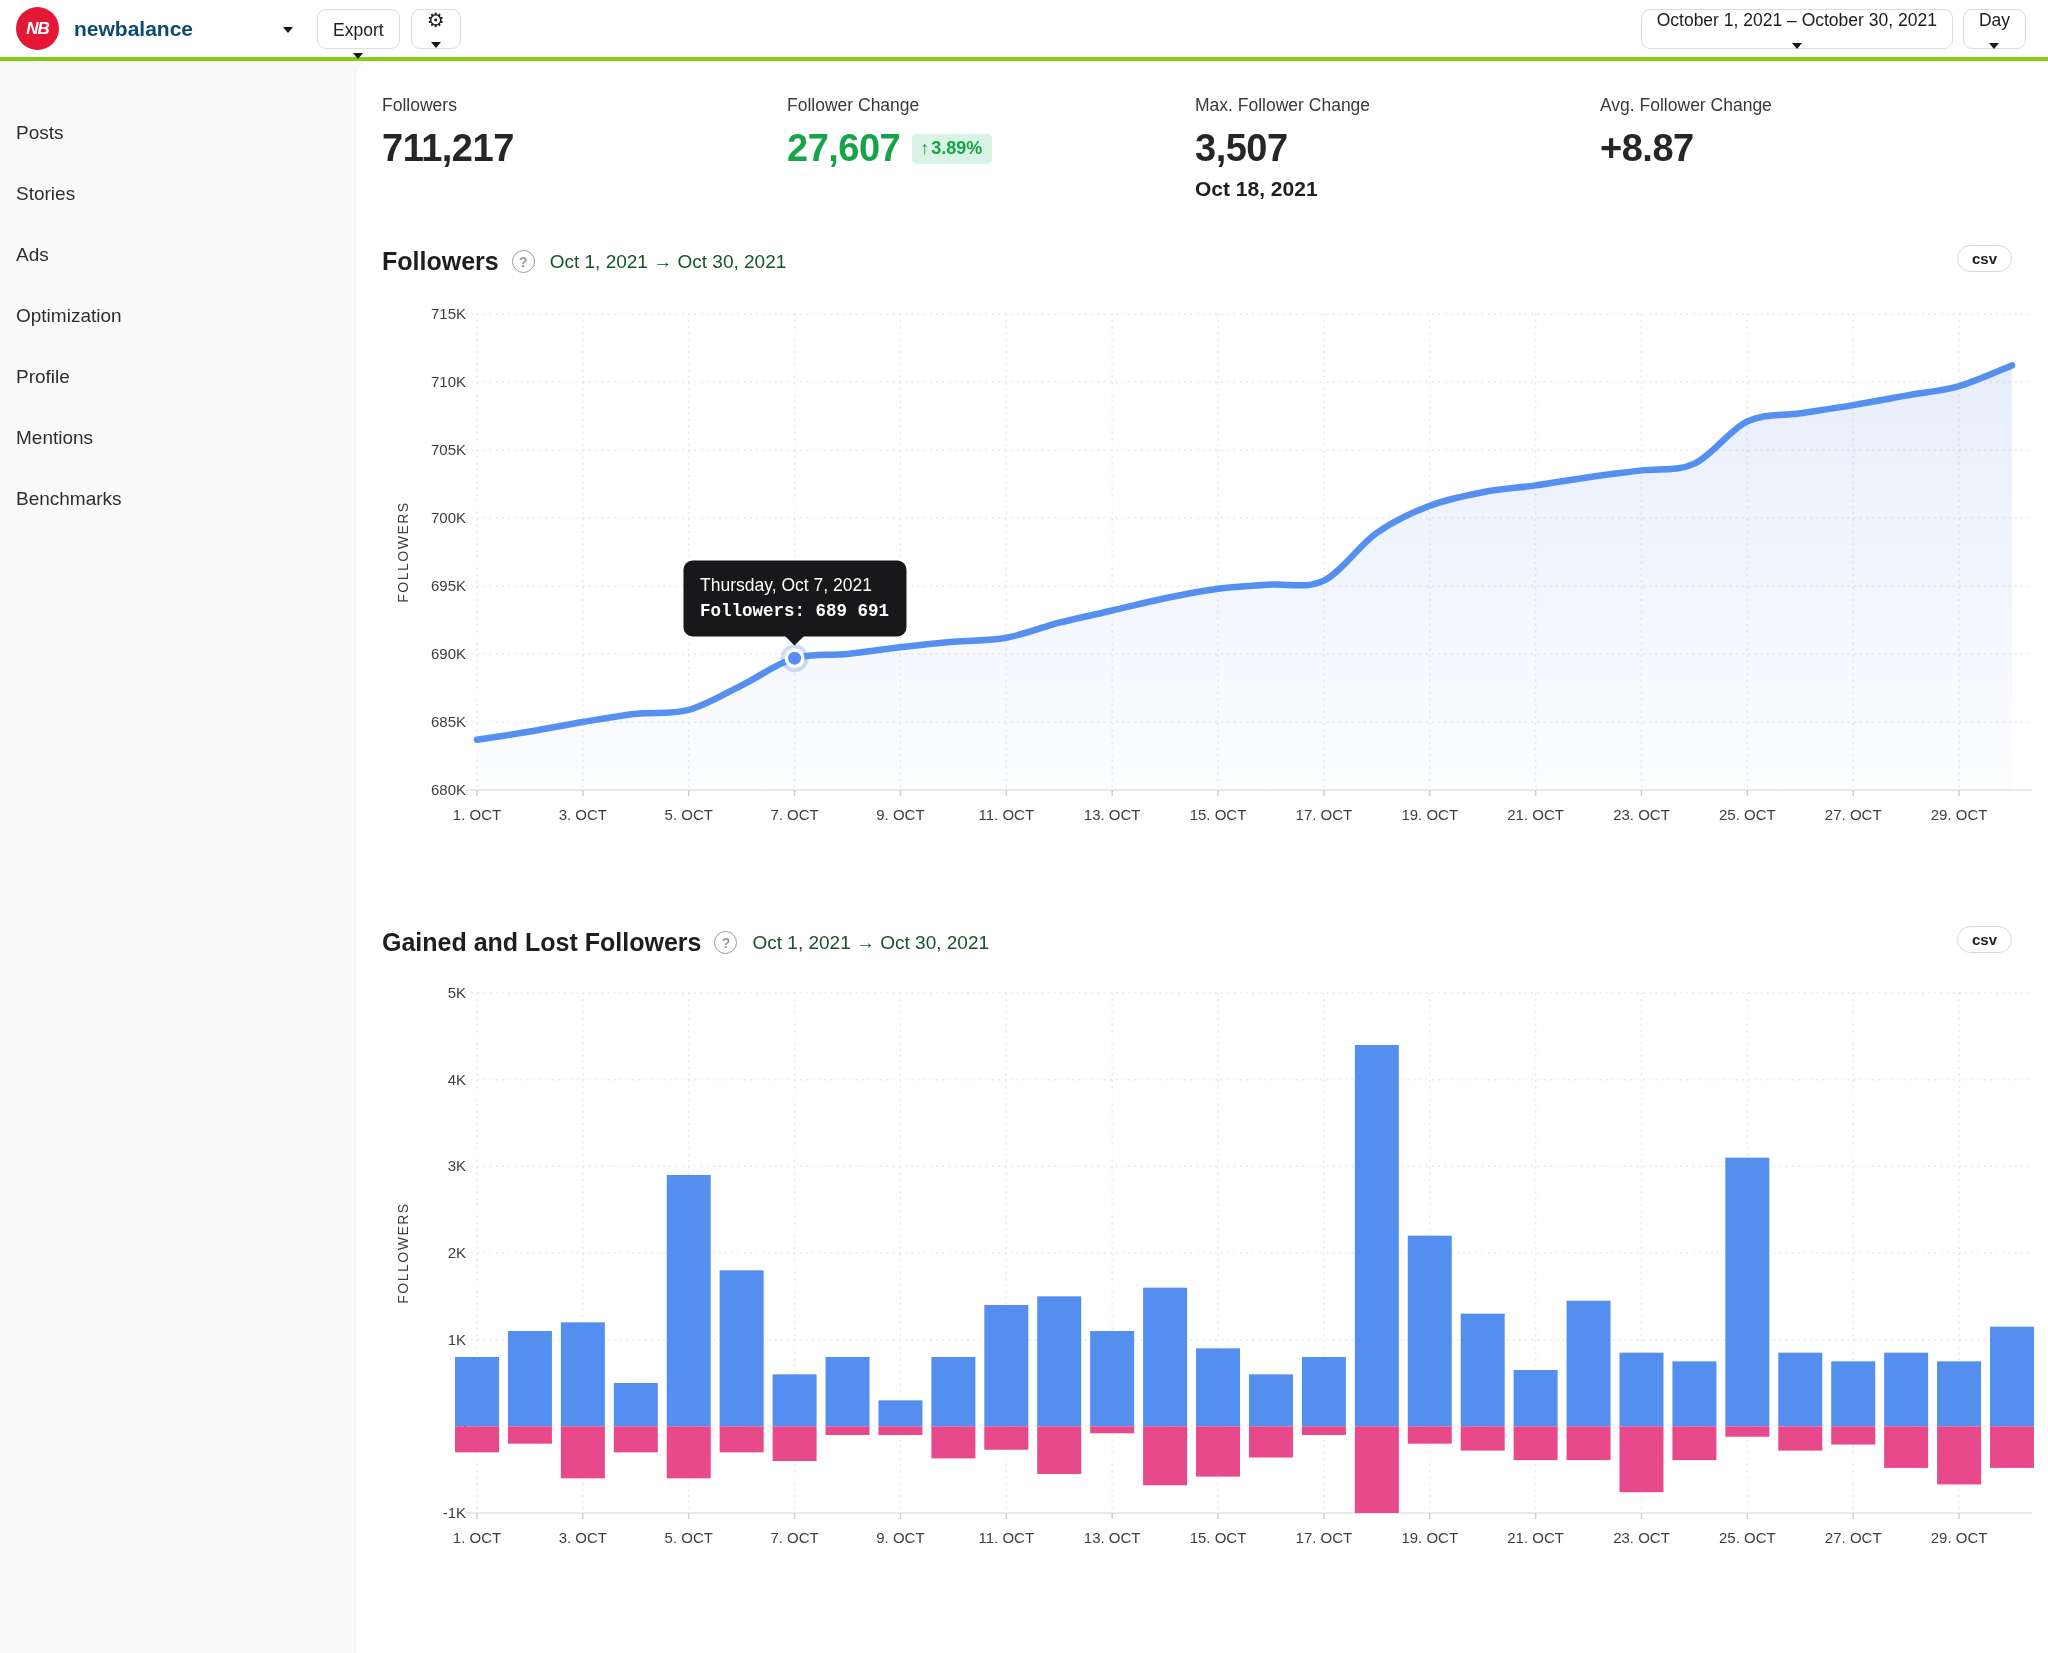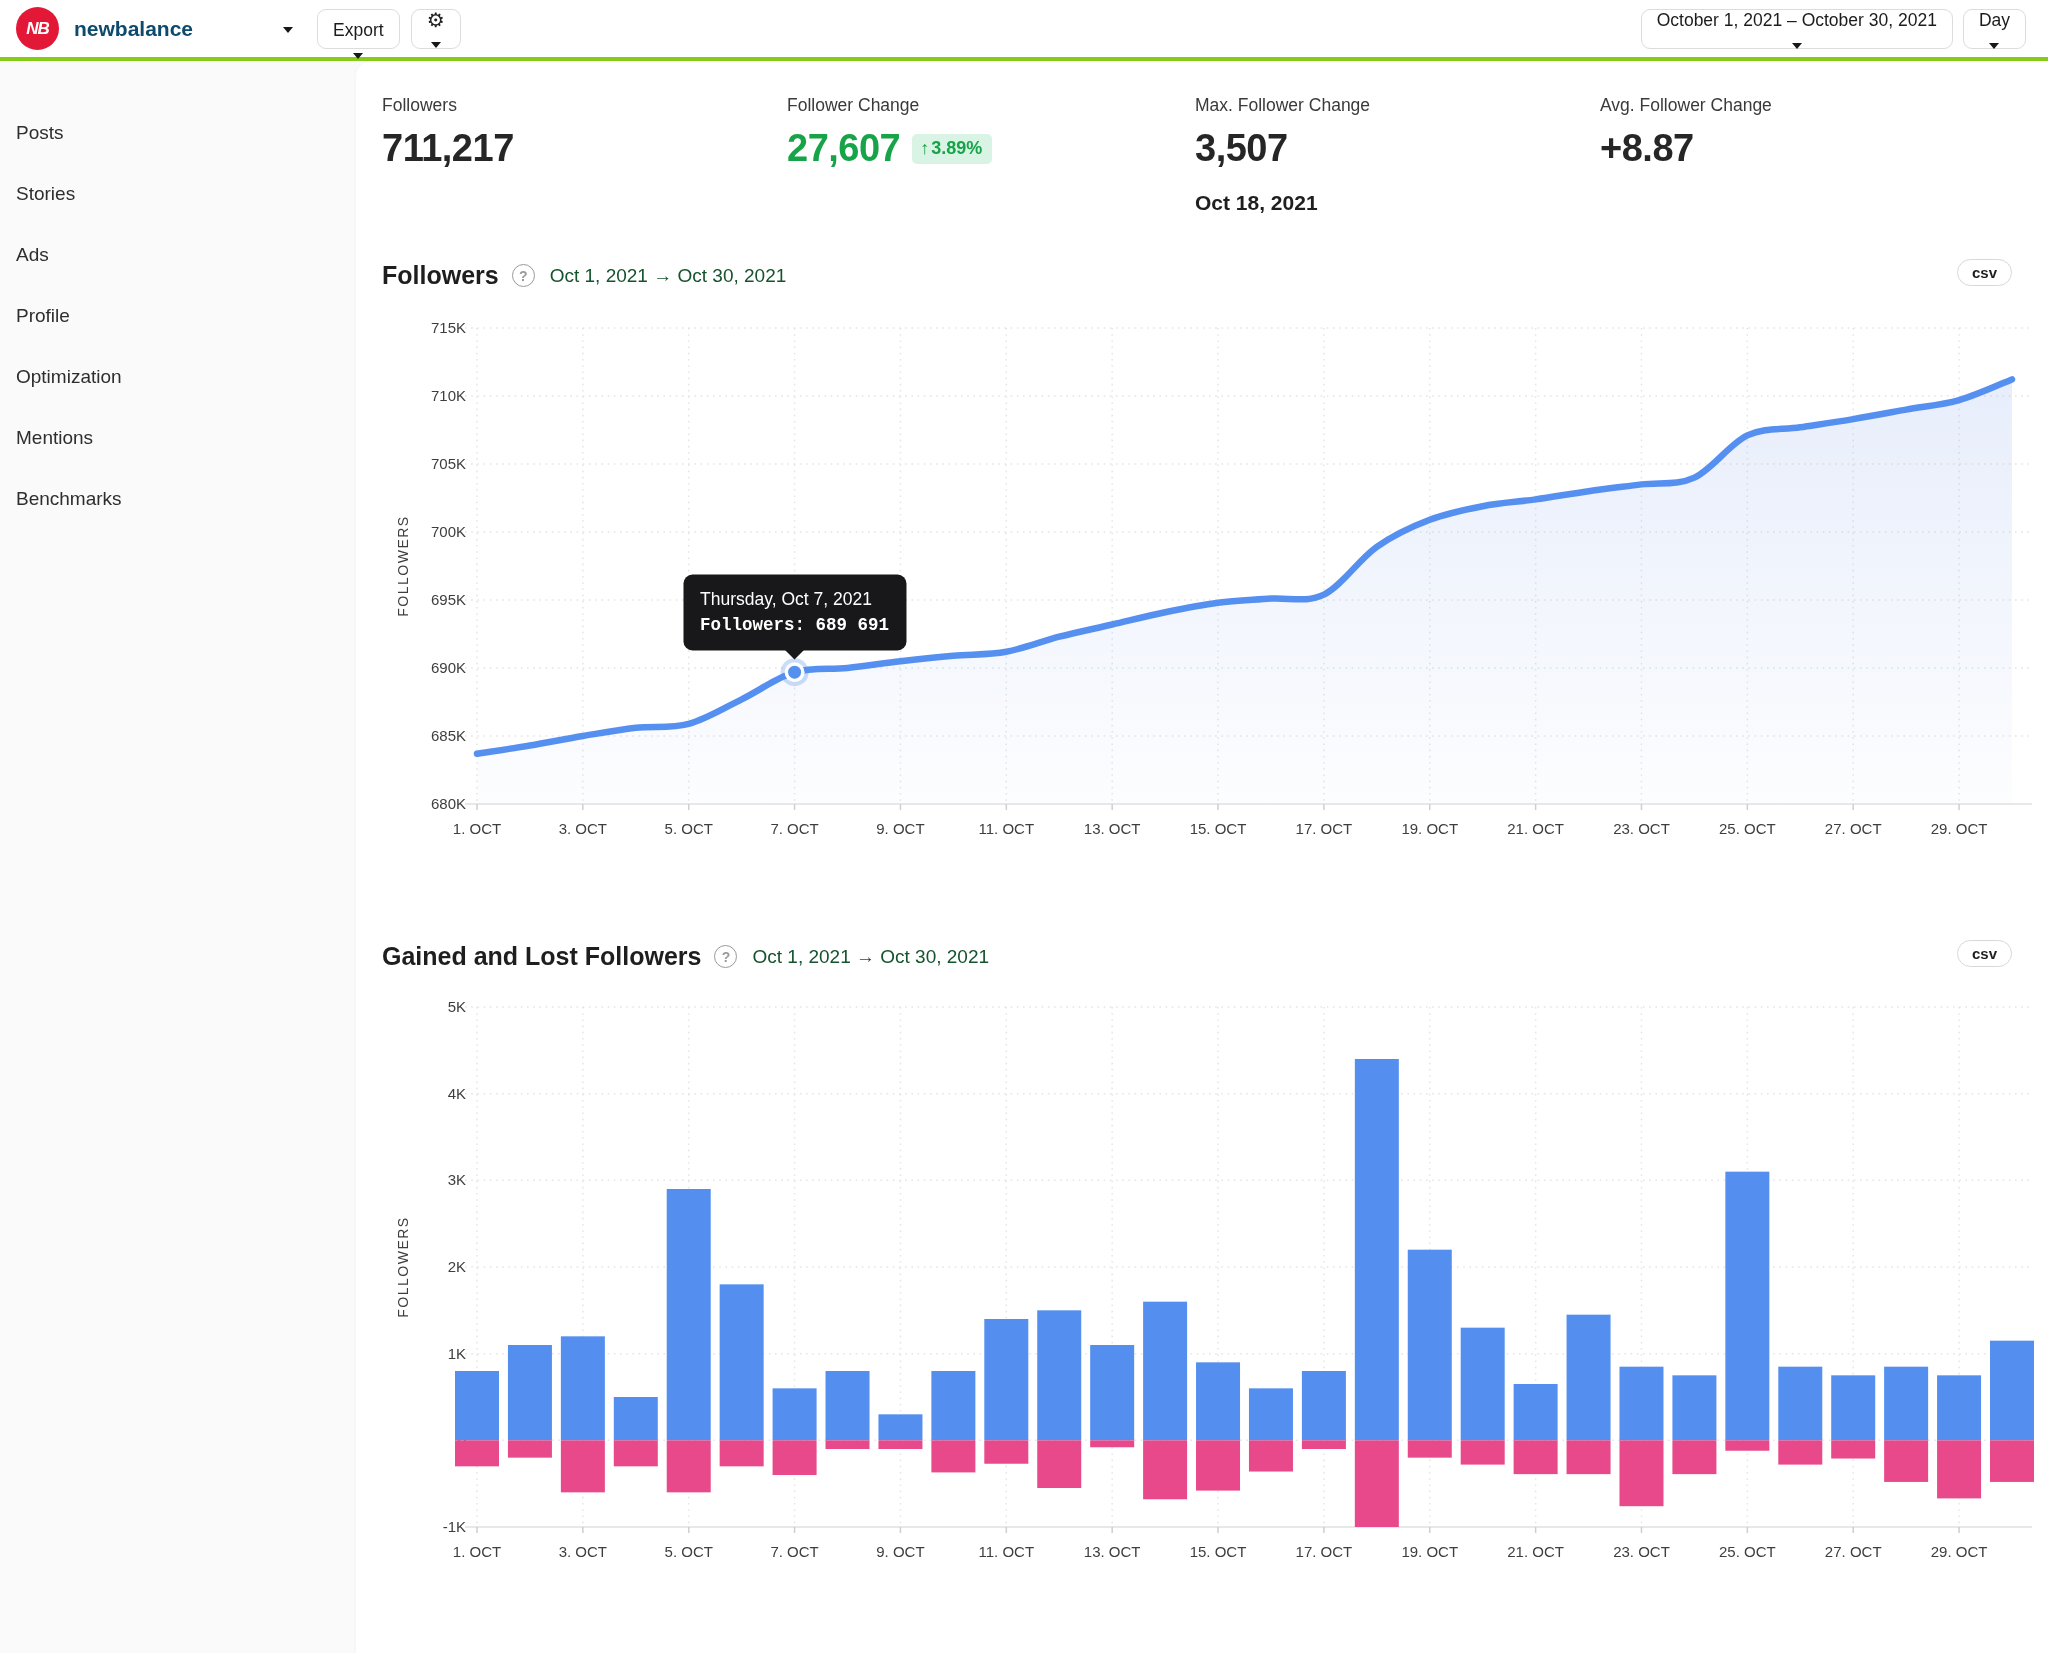--- a/index.html
+++ b/index.html
@@ -60,21 +60,21 @@
   .stats { display: grid; grid-template-columns: 405px 408px 405px 1fr; }
   .stat-label { font-size: 17.5px; color: #3a3a3a; margin-bottom: 11px; }
   .stat-value { font-size: 38px; font-weight: 700; color: #262626; letter-spacing: -0.5px; }
   .stat-value.green { color: #17a449; }
   .badge {
     display: inline-block; margin-left: 12px; padding: 4px 10px 5px 8px; border-radius: 5px;
     background: #d9f3e4; color: #17a449; font-size: 18px; font-weight: 600;
     vertical-align: 7px; letter-spacing: 0;
   }
   .badge .up { font-weight: 700; margin-right: 2px; }
-  .stat-sub { font-size: 21px; font-weight: 700; color: #1f1f1f; margin-top: 21px; }
+  .stat-sub { font-size: 21px; font-weight: 700; color: #1f1f1f; margin-top: 7px; }
 
   
   .sec-head { display: flex; align-items: center; margin-top: 46px; position: relative; padding-right: 46px; }
   .sec-head.second { margin-top: 84px; }
   .sec-title { font-size: 25px; font-weight: 700; color: #1e1e1e; }
   .help {
     width: 23px; height: 23px; border: 1.5px solid #9a9a9a; border-radius: 50%;
     color: #9a9a9a; font-size: 14px; font-weight: 600; display: inline-flex;
     align-items: center; justify-content: center; margin-left: 13px; cursor: pointer;
   }
@@ -143,22 +143,22 @@
       <span class="caret"></span>
     </button>
   </header>
 
   <div class="app-body">
 
     <nav class="sidebar">
       <div class="side-item">Posts</div>
       <div class="side-item">Stories</div>
       <div class="side-item">Ads</div>
+      <div class="side-item">Optimization</div>
       <div class="side-item">Profile</div>
-      <div class="side-item">Optimization</div>
       <div class="side-item">Mentions</div>
       <div class="side-item">Benchmarks</div>
     </nav>
 
     <main class="card">
 
       <div class="stats">
         <div class="stat">
           <div class="stat-label">Followers</div>
           <div class="stat-value">711,217</div>

